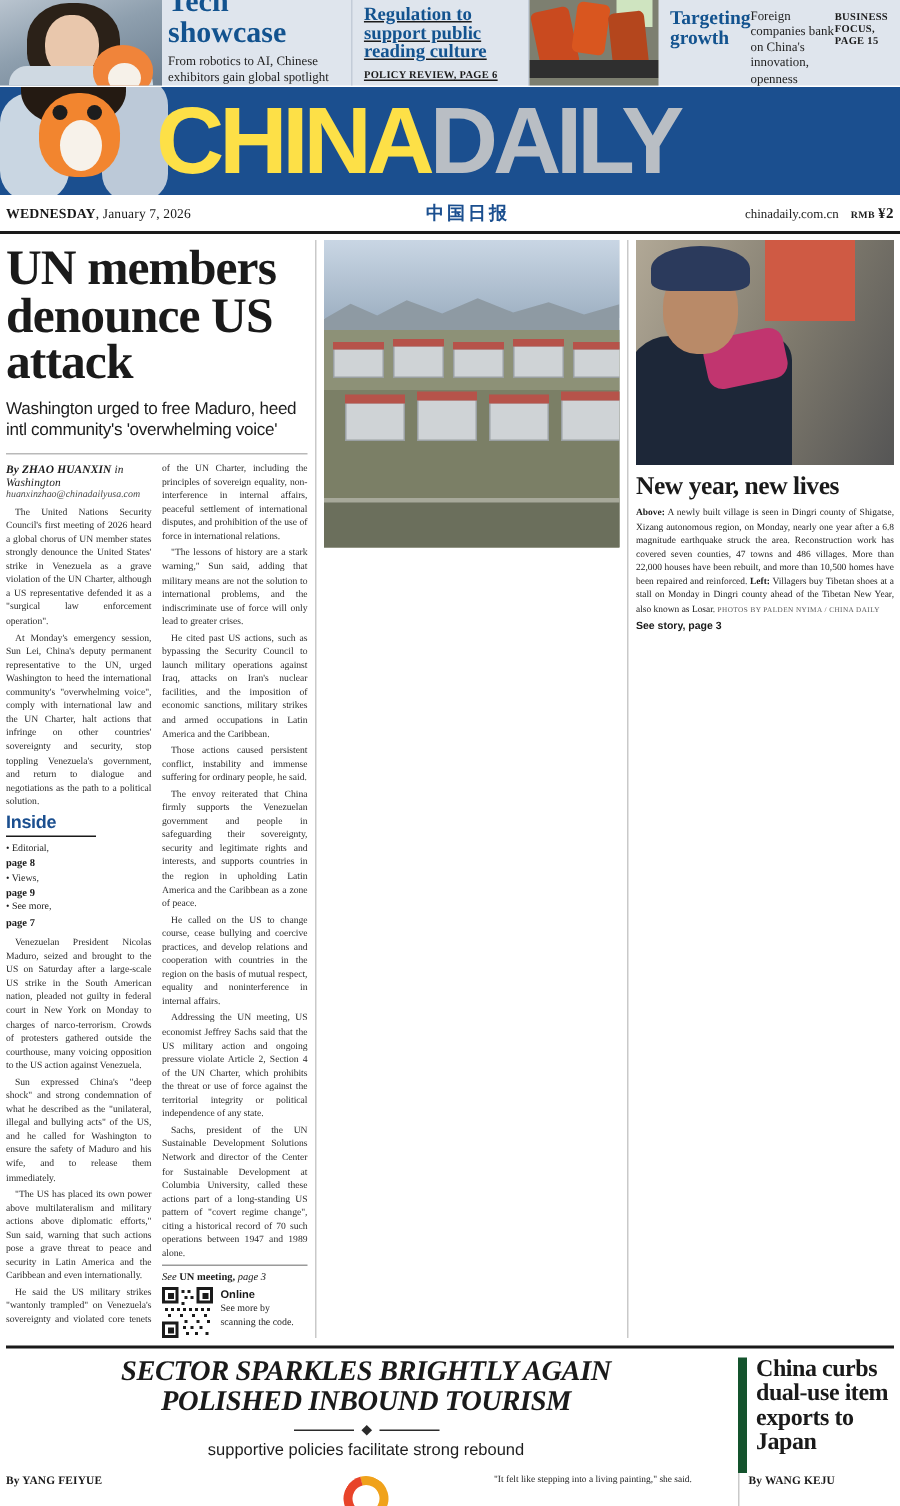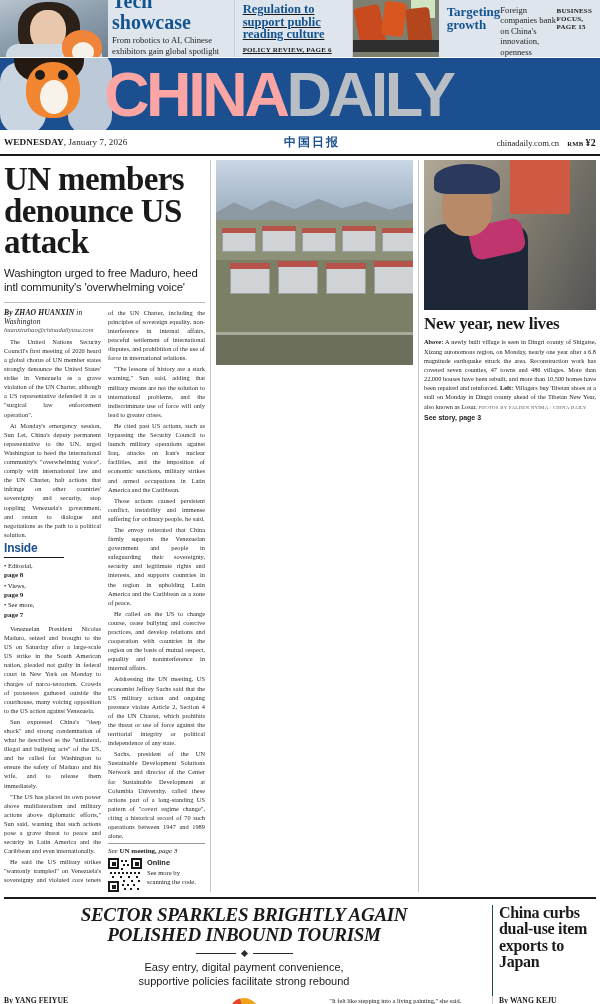--- a/index.html
+++ b/index.html
@@ -89,21 +89,21 @@
   .mast-photo .fox  { position:absolute; left:26px; top:14px; width:54px; height:56px; background:#f2852f; border-radius:48% 48% 44% 44%; }
   .mast-photo .foxbelly { position:absolute; left:40px; top:32px; width:28px; height:34px; background:#f7f2ea; border-radius:50%; }
   .mast-photo .eye1 { position:absolute; left:35px; top:22px; width:10px; height:10px; background:#1d1d1d; border-radius:50%; }
   .mast-photo .eye2 { position:absolute; left:58px; top:22px; width:10px; height:10px; background:#1d1d1d; border-radius:50%; }
   .mast-title {
     position:absolute; left:104px; top:2px; right:4px;
     font-family:"Liberation Sans", sans-serif;
     font-weight:bold; font-size:63px; letter-spacing:-3.4px;
     line-height:68px; white-space:nowrap;
   }
-  .mast-china { color:#fca5a5;margin-top:32px; }
+  .mast-china { color:#fde047;margin-top:32px; }
   .mast-daily { color:#b9bec4; }
 
   
   .datebar {
     height:26px; display:flex; align-items:center;
     border-bottom:2px solid #1a1a1a; padding:0 4px;
     font-size:9px;
   }
   .date-left { flex:0 0 auto; letter-spacing:.1px; }
   .date-left b { font-size:9.2px; }
@@ -425,25 +425,24 @@
         <div class="feat-head">
           <div>SECTOR SPARKLES BRIGHTLY AGAIN</div>
           <div>POLISHED INBOUND TOURISM</div>
         </div>
         <div class="feat-orn">
             <span class="l"></span>
             <span class="d"></span>
             <span class="l"></span>
           </div>
         <div class="feat-deck">
-          <div>Easy entry, digital payment convenience,</div>
           <div>supportive policies facilitate strong rebound</div>
         </div>
       </div>
-      <div style="width:104px;flex:0 0 104px;border-left:1px solid #14532d;padding-left:6px;">
+      <div style="width:104px;flex:0 0 104px;border-left:6px solid #14532d;padding-left:6px;">
         <div class="right-head" style="font-size:16px;margin-top:0">China curbs dual-use item exports to Japan</div>
       </div>
     </div>
 
     <div class="feat-cols">
       <div class="fc fbody">
         <div class="byline">By YANG FEIYUE</div>
 
       </div>
       <div class="fc mid fbody">

